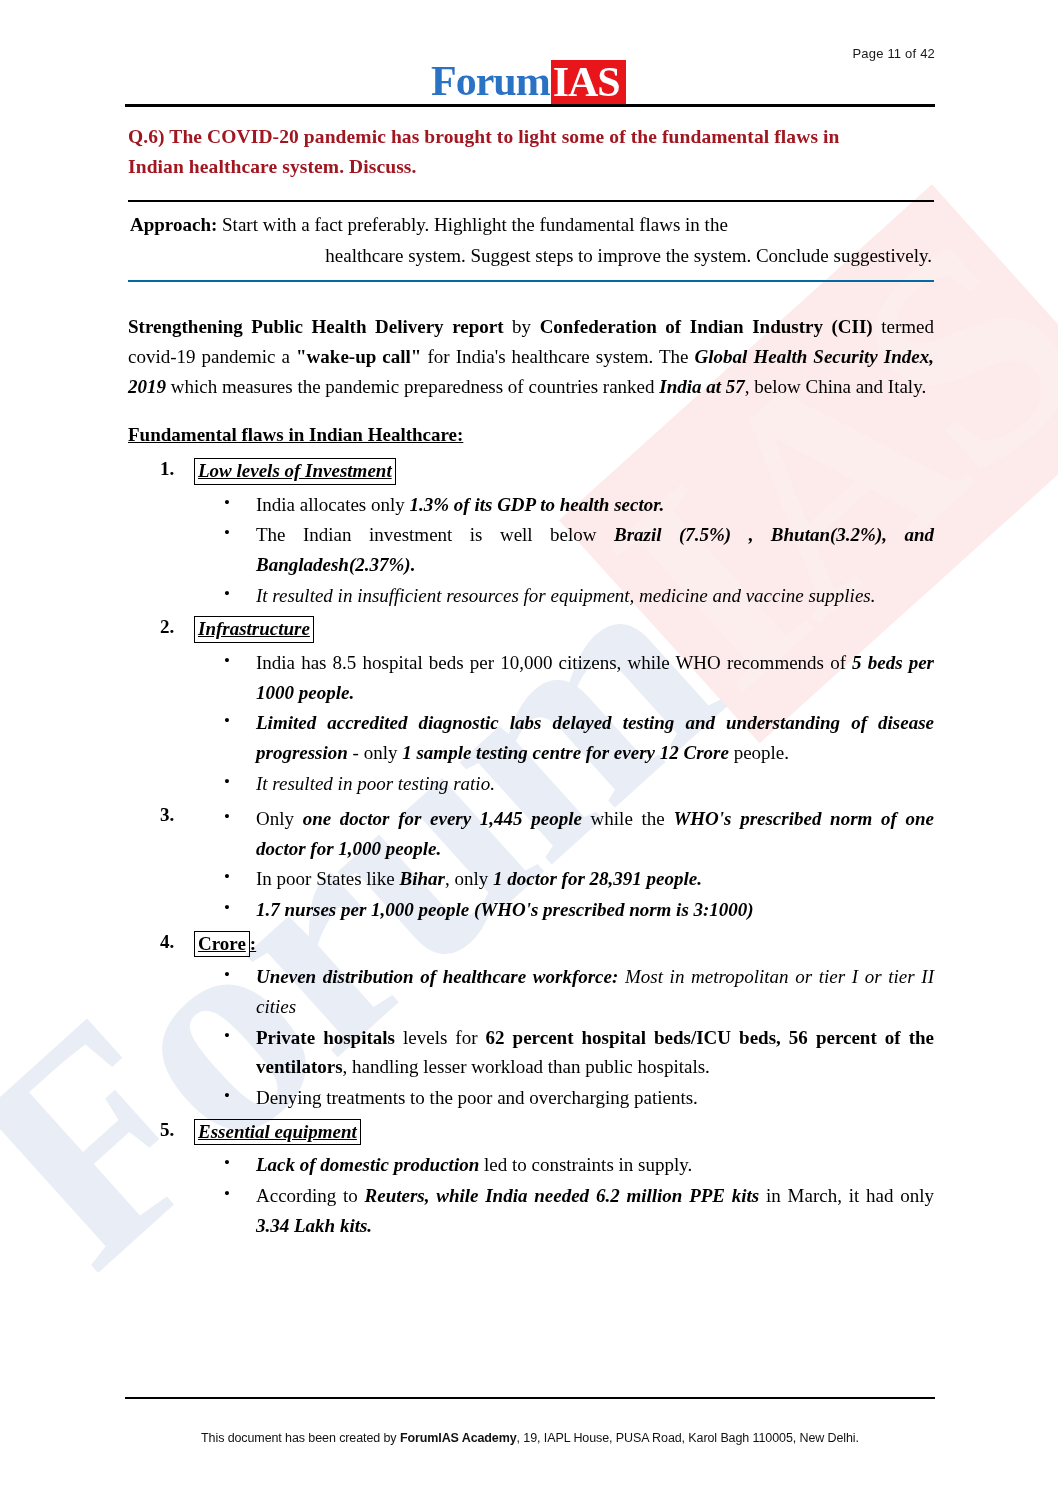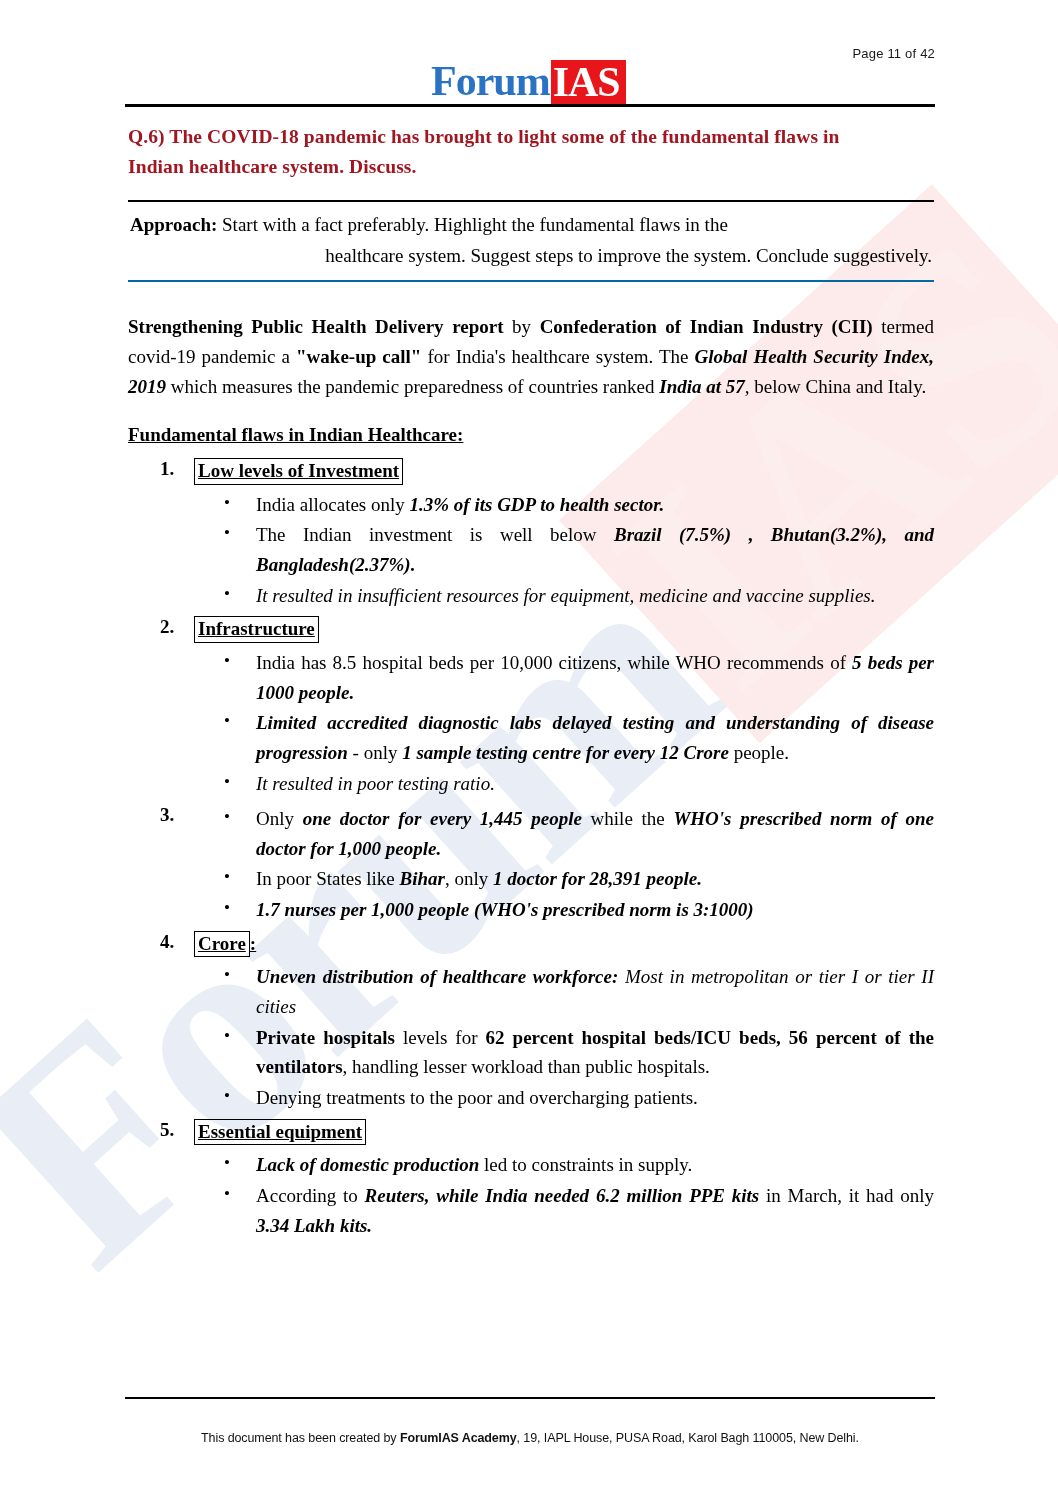--- a/index.html
+++ b/index.html
@@ -163,20 +163,21 @@
     top: 0;
     font-size: 19px;
     font-weight: bold;
   }
   .boxed {
     display: inline-block;
     border: 1.6px solid #000;
     padding: 0px 3px 1px 3px;
     font-size: 19px;
     font-weight: bold;
+    font-style: italic;
     text-decoration: underline;
     line-height: 1.25;
   }
   .boxed.no-italic { font-style: normal; }
   .after-box {
     font-size: 19px;
     font-weight: bold;
     text-decoration: underline;
   }
 
@@ -241,21 +242,21 @@
     <div class="logo">
       <span class="logo-forum">Forum</span>
         <span class="logo-ias">IAS</span>
     </div>
     <div class="header-rule"></div>
   </div>
 
   <div class="content">
 
     <p class="question">
-      <span>Q.6) The COVID-18 pandemic has brought to light some of the fundamental flaws in</span>
+      <span>Q.6) The COVID-20 pandemic has brought to light some of the fundamental flaws in</span>
       <span class="last-line">Indian healthcare system. Discuss.</span>
     </p>
 
     <div class="approach-box">
       <p class="approach-text">
         <span class="b">Approach:</span>
         <span>Start with a fact preferably. Highlight the fundamental flaws in the</span>
         <span class="last-line">healthcare system. Suggest steps to improve the system. Conclude suggestively.</span>
       </p>
     </div>

